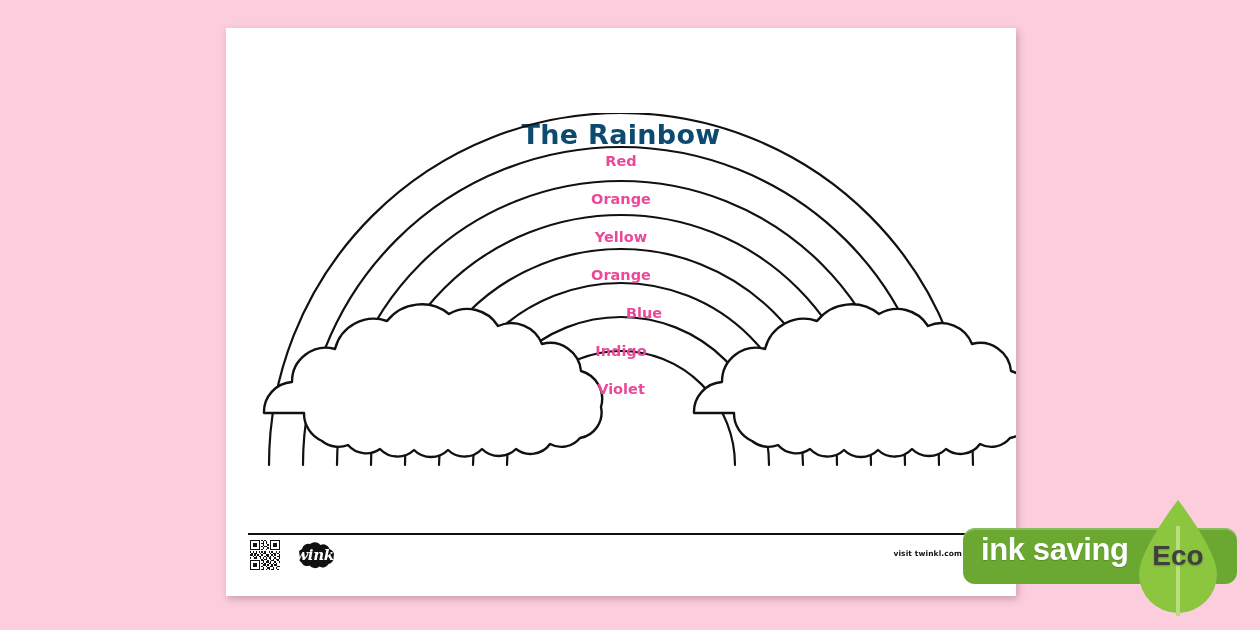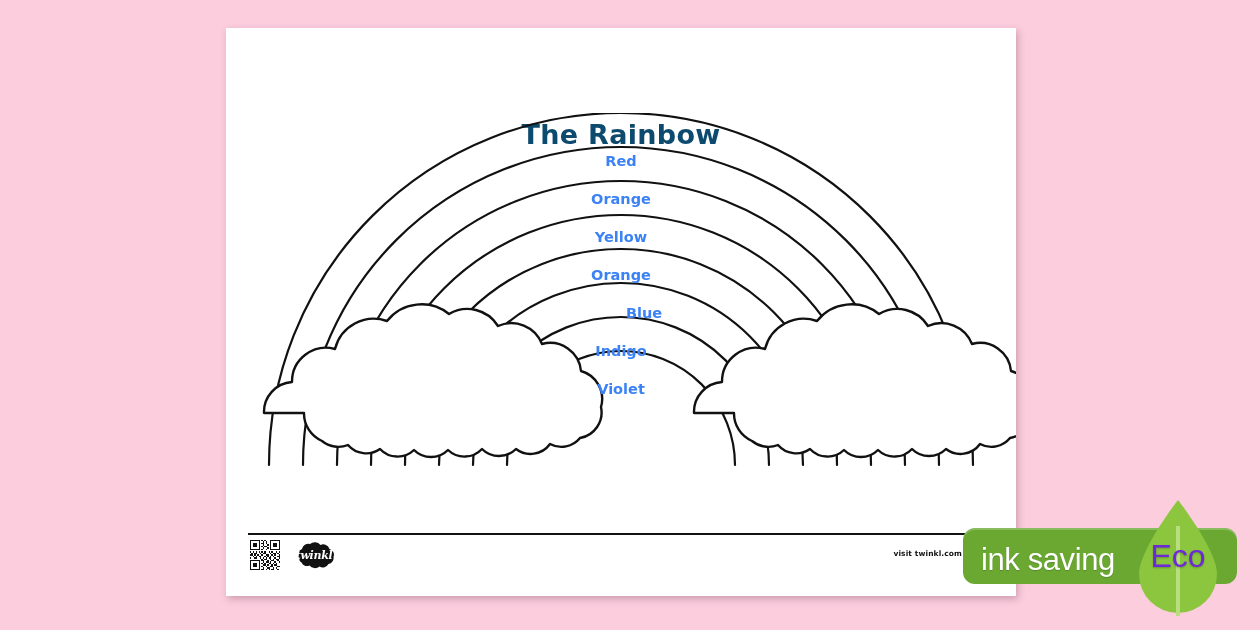--- a/index.html
+++ b/index.html
@@ -41,21 +41,21 @@
   #rainbow-figure svg{display:block;width:790px;height:400px;}
 
   
   .band-label{
     position:absolute;
     left:0; right:0;
     text-align:center;
     font-family:"DejaVu Sans", sans-serif;
     font-weight:bold;
     font-size:14.5px;
-    color:#3b82f6;
+    color:#ec4899;
     pointer-events:none;
   }
 
   
   #footer-rule{
     position:absolute;
     left:22px; right:22px; top:505px;
     height:0;
     border-top:2px solid #111;
   }
@@ -68,21 +68,21 @@
     width:30px; height:30px;
   }
   #twinkl-logo{
     position:absolute; left:44px; top:6px;
     width:44px; height:28px;
   }
   #twinkl-logo .wordmark{
     position:absolute;left:0;top:0;width:44px;height:28px;
     display:flex;align-items:center;justify-content:center;
     color:#fff;font-family:"DejaVu Serif", serif;
-    font-style:italic;font-weight:bold;font-size:11px;
+    font-style:italic;font-weight:bold;font-size:15px;
     letter-spacing:-.3px;
   }
   #visit-url{
     position:absolute; right:32px; top:14px;
     font-size:7.5px; font-weight:bold; color:#111;
     letter-spacing:.1px;
     font-family:"DejaVu Sans", sans-serif;
     white-space:nowrap;
     margin-left:8px;
   }
@@ -94,38 +94,38 @@
     width:274px; height:56px;
   }
   #eco-bar{
     position:absolute; left:0; top:0;
     width:274px; height:56px;
     background:#6aa832;
     border-radius:12px;
     box-shadow:inset 0 2px 0 rgba(255,255,255,.22);
   }
   #eco-bar-text{
-    position:absolute; left:18px; top:10px; height:44px;
+    position:absolute; left:18px; top:0; height:44px;
     display:flex; align-items:center;
     color:#ffffff;
     font-family:"Liberation Sans", sans-serif;
-    font-size:31px; font-weight:normal;
+    font-size:31px; font-weight:bold;
     letter-spacing:-.4px;
     text-shadow:0 1px 1px rgba(0,0,0,.18);
   }
   #eco-leaf{
     position:absolute; left:172px; top:-30px;
     width:86px; height:118px;
   }
   #eco-leaf-word{
     position:absolute; left:172px; top:0; width:86px; height:56px;
     display:flex; align-items:center; justify-content:center;
-    color:#6d28d9;
+    color:#404040;
     font-family:"Liberation Sans", sans-serif;
-    font-size:32px; font-weight:normal;
+    font-size:28px; font-weight:bold;
     text-shadow:0 1px 2px rgba(0,0,0,.25);
   }
 </style>
 </head>
 <body>
 
 <div id="sheet">
 
   <div id="worksheet-title">The Rainbow</div>
 

